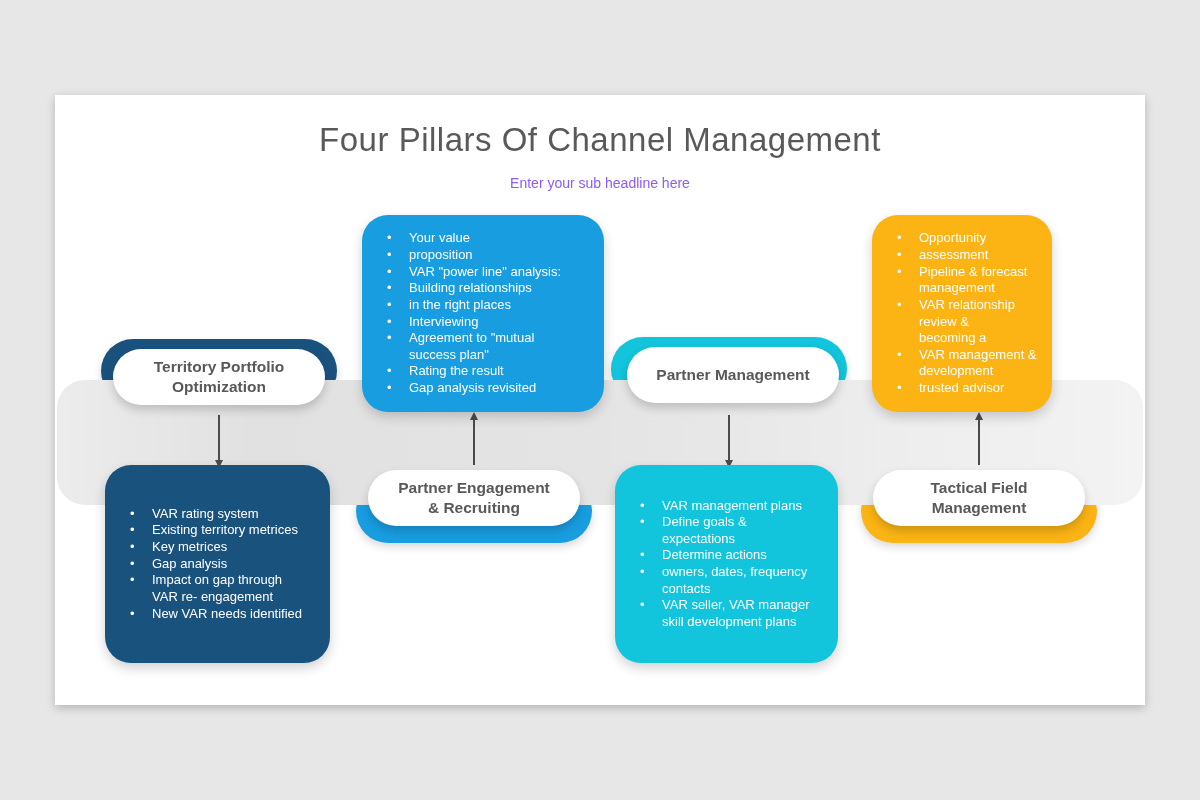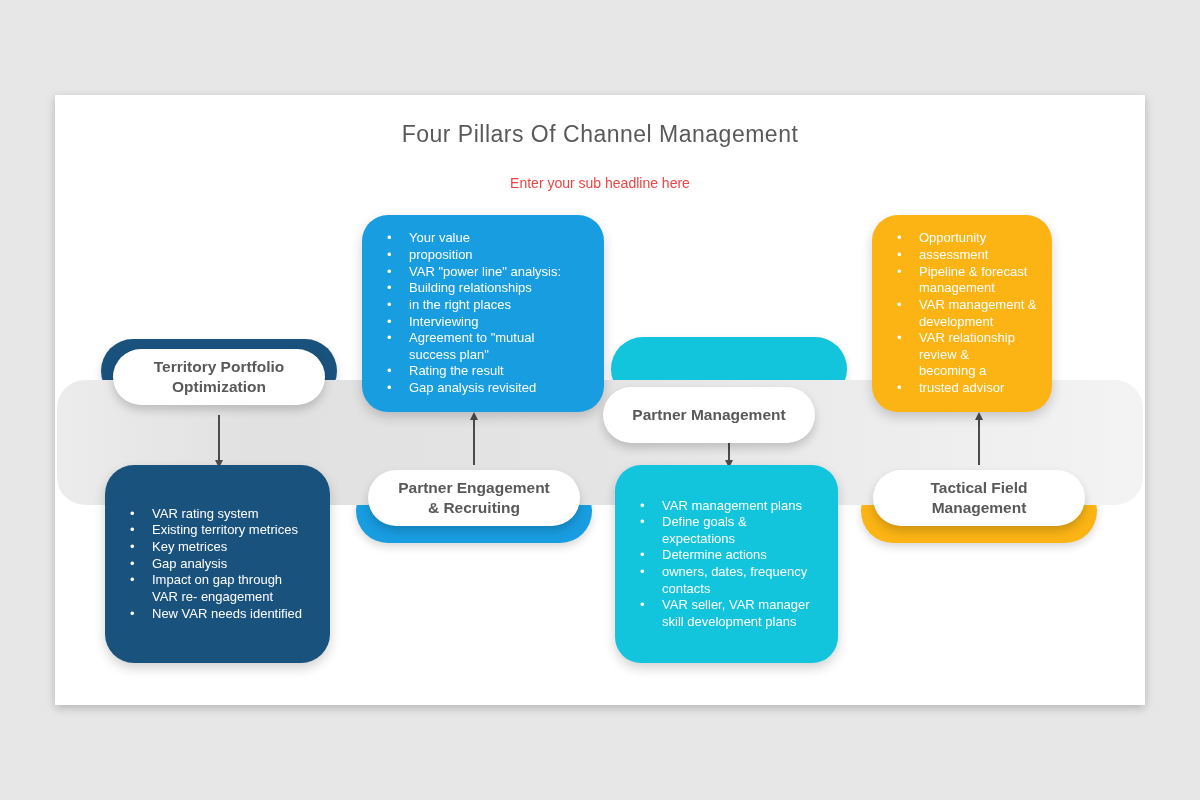--- a/index.html
+++ b/index.html
@@ -11,26 +11,26 @@
     overflow:hidden;
   }
   .canvas { position:absolute; inset:0; }
   .slide {
     position:absolute; left:55px; top:95px; width:1090px; height:610px;
     background:#ffffff;
     box-shadow:0 3px 9px rgba(0,0,0,0.22);
   }
   .title {
     position:absolute; left:0; top:26px; width:100%;
-    text-align:center; font-size:23px; font-weight:400; color:#595959;
+    text-align:center; font-size:33px; font-weight:400; color:#595959;
     letter-spacing:0.5px;
   }
   .subtitle {
     position:absolute; left:0; top:80px; width:100%;
-    text-align:center; font-size:14px; color:#ef4444;
+    text-align:center; font-size:14px; color:#8b5cf6;
   }
   .band {
     position:absolute; left:2px; top:285px; width:1086px; height:125px;
     border-radius:28px;
     background:linear-gradient(90deg,#ececec 0%,#e1e1e2 18%,#e4e4e5 50%,#eeeeee 80%,#f3f3f3 100%);
     z-index:2;
   }
   .detail-box {
     position:absolute; border-radius:26px; z-index:4;
     box-shadow:0 5px 12px rgba(0,0,0,0.18);
@@ -62,21 +62,21 @@
   .pill {
     position:absolute; width:212px; height:56px; border-radius:32px;
     background:#ffffff; z-index:5;
     box-shadow:0 5px 10px rgba(0,0,0,0.18);
     display:flex; align-items:center; justify-content:center;
     text-align:center; font-size:15.5px; font-weight:bold; color:#595959;
     line-height:1.3; white-space:pre-line;
   }
   .pill-1 { left:58px;  top:254px; }
   .pill-2 { left:313px; top:375px; }
-  .pill-3 { left:548px; top:252px;margin-top:40px; }
+  .pill-3 { left:572px; top:252px; }
   .pill-4 { left:818px; top:375px; }
   .arrow {
     position:absolute; width:2px; height:46px; background:#4b4b4b; z-index:3;
   }
   .arrow::after {
     content:""; position:absolute; left:-3px;
     border-left:4px solid transparent; border-right:4px solid transparent;
   }
   .arrow.down::after { bottom:-7px; border-top:8px solid #4b4b4b; }
   .arrow.up::after   { top:-7px;    border-bottom:8px solid #4b4b4b; }
@@ -94,21 +94,21 @@
     <div class="title">Four Pillars Of Channel Management</div>
     <div class="subtitle">Enter your sub headline here</div>
 
     <div class="band"></div>
 
     <div class="arc arc-1" style="background: rgb(26, 82, 126);"></div>
     <div class="arc arc-2" style="background: rgb(24, 157, 225);"></div>
     <div class="arc arc-3" style="background: rgb(18, 196, 220);"></div>
     <div class="arc arc-4" style="background: rgb(251, 180, 20);"></div>
 
-    <div class="detail-box box-1" style="background: rgb(26, 82, 126); border-radius: 29px;">
+    <div class="detail-box box-1" style="background: rgb(26, 82, 126);">
       <ul>
         <li>VAR rating system</li>
         <li>Existing territory metrices</li>
         <li>Key metrices</li>
         <li>Gap analysis</li>
         <li>Impact on gap through
 VAR re- engagement</li>
         <li>New VAR needs identified</li>
       </ul>
     </div>
@@ -140,24 +140,24 @@
 skill development plans</li>
       </ul>
     </div>
 
     <div class="detail-box box-4" style="background: rgb(251, 180, 20);">
       <ul>
         <li>Opportunity</li>
         <li>assessment</li>
         <li>Pipeline &amp; forecast
 management</li>
+        <li>VAR relationship review &amp;
+becoming a</li>
         <li>VAR management &amp;
 development</li>
-        <li>VAR relationship review &amp;
-becoming a</li>
         <li>trusted advisor</li>
       </ul>
     </div>
 
     <div class="pill pill-1">Territory Portfolio
 Optimization</div>
     <div class="pill pill-2">Partner Engagement
 &amp; Recruiting</div>
     <div class="pill pill-3">Partner Management</div>
     <div class="pill pill-4">Tactical Field

